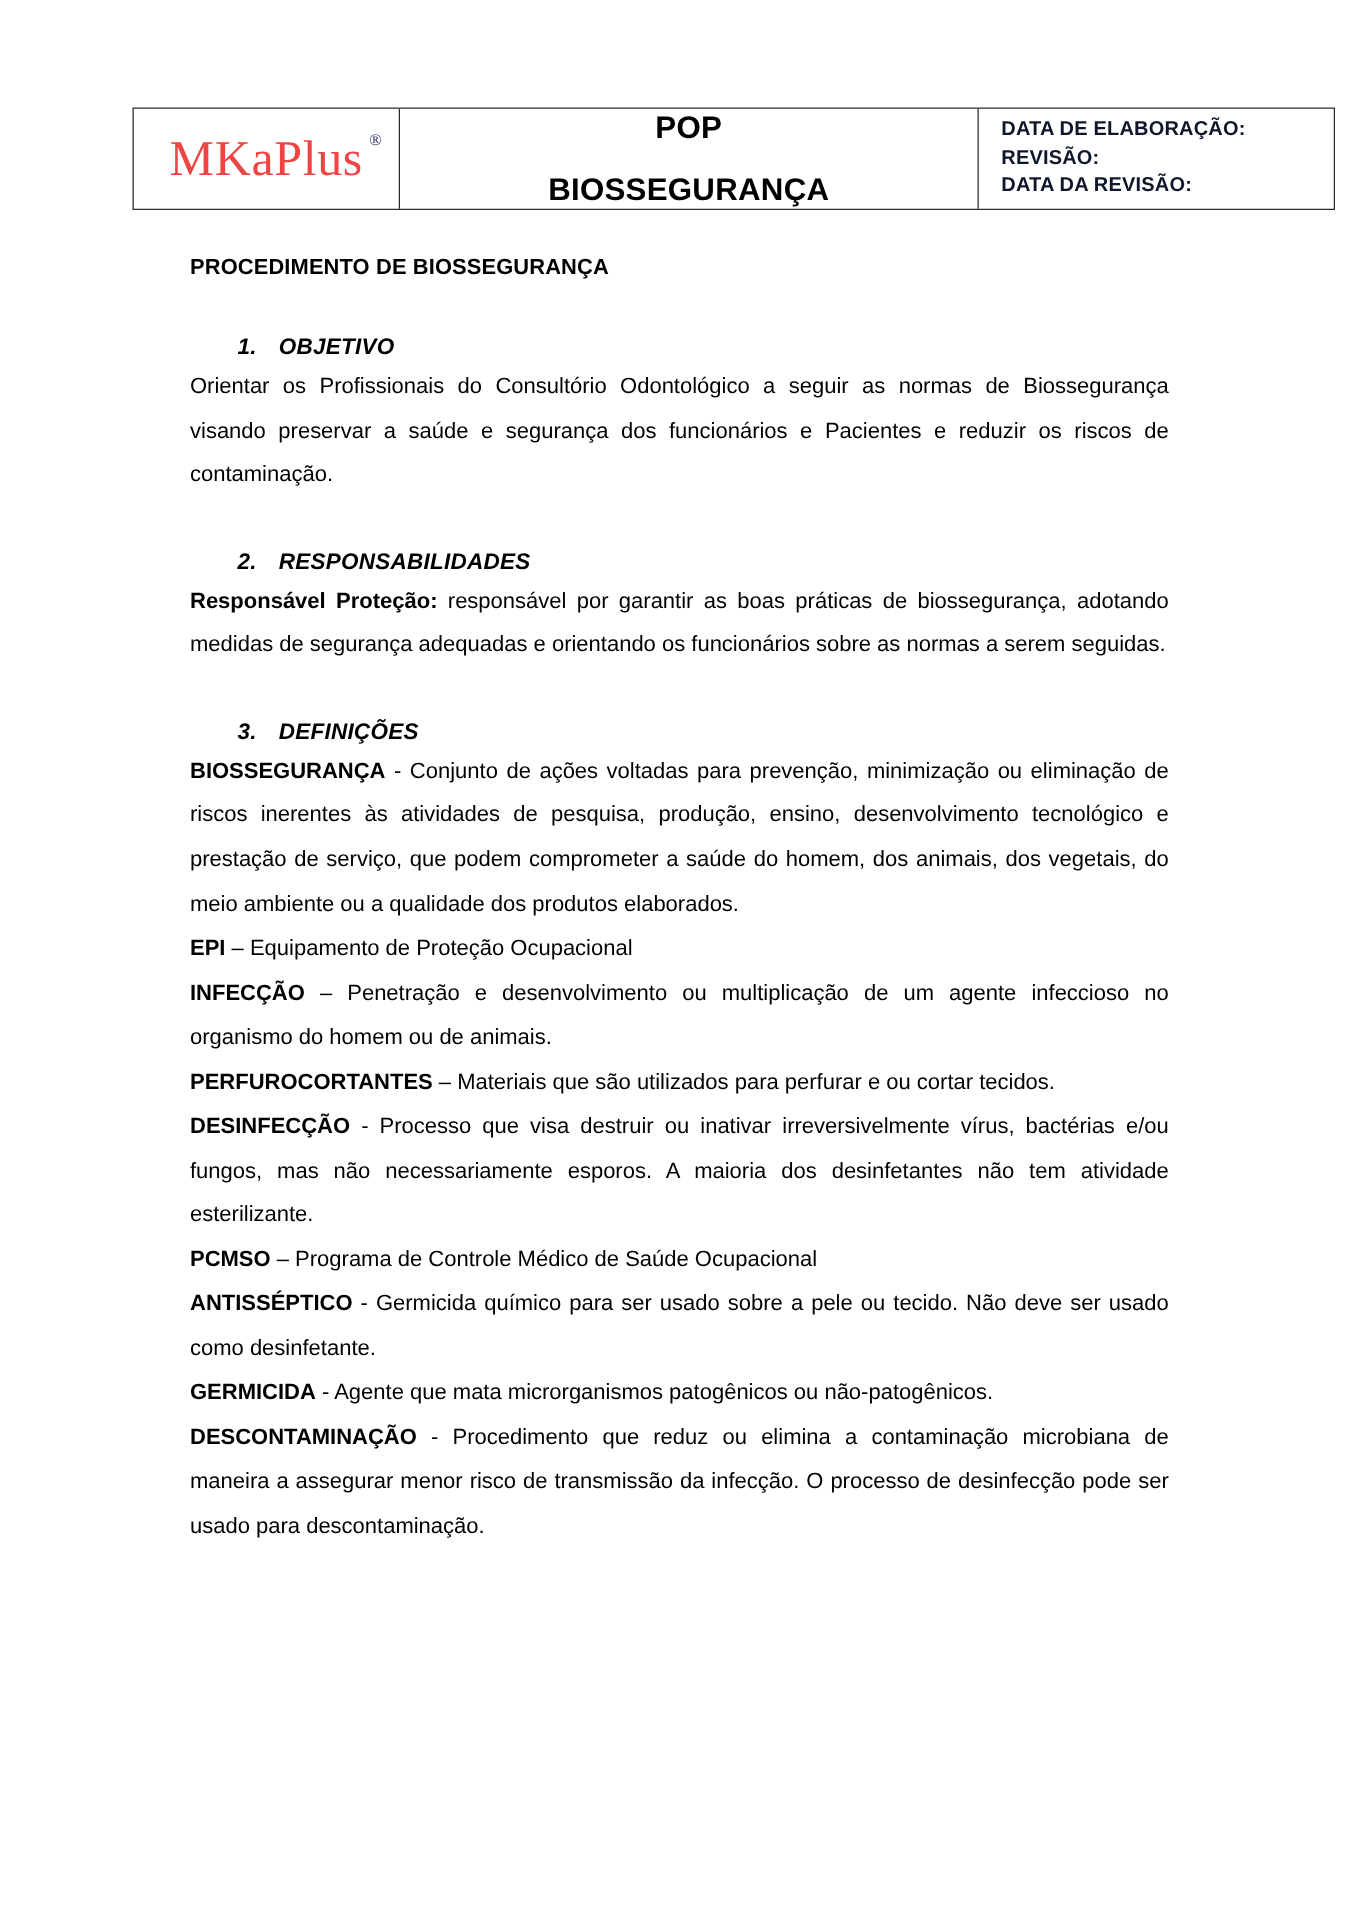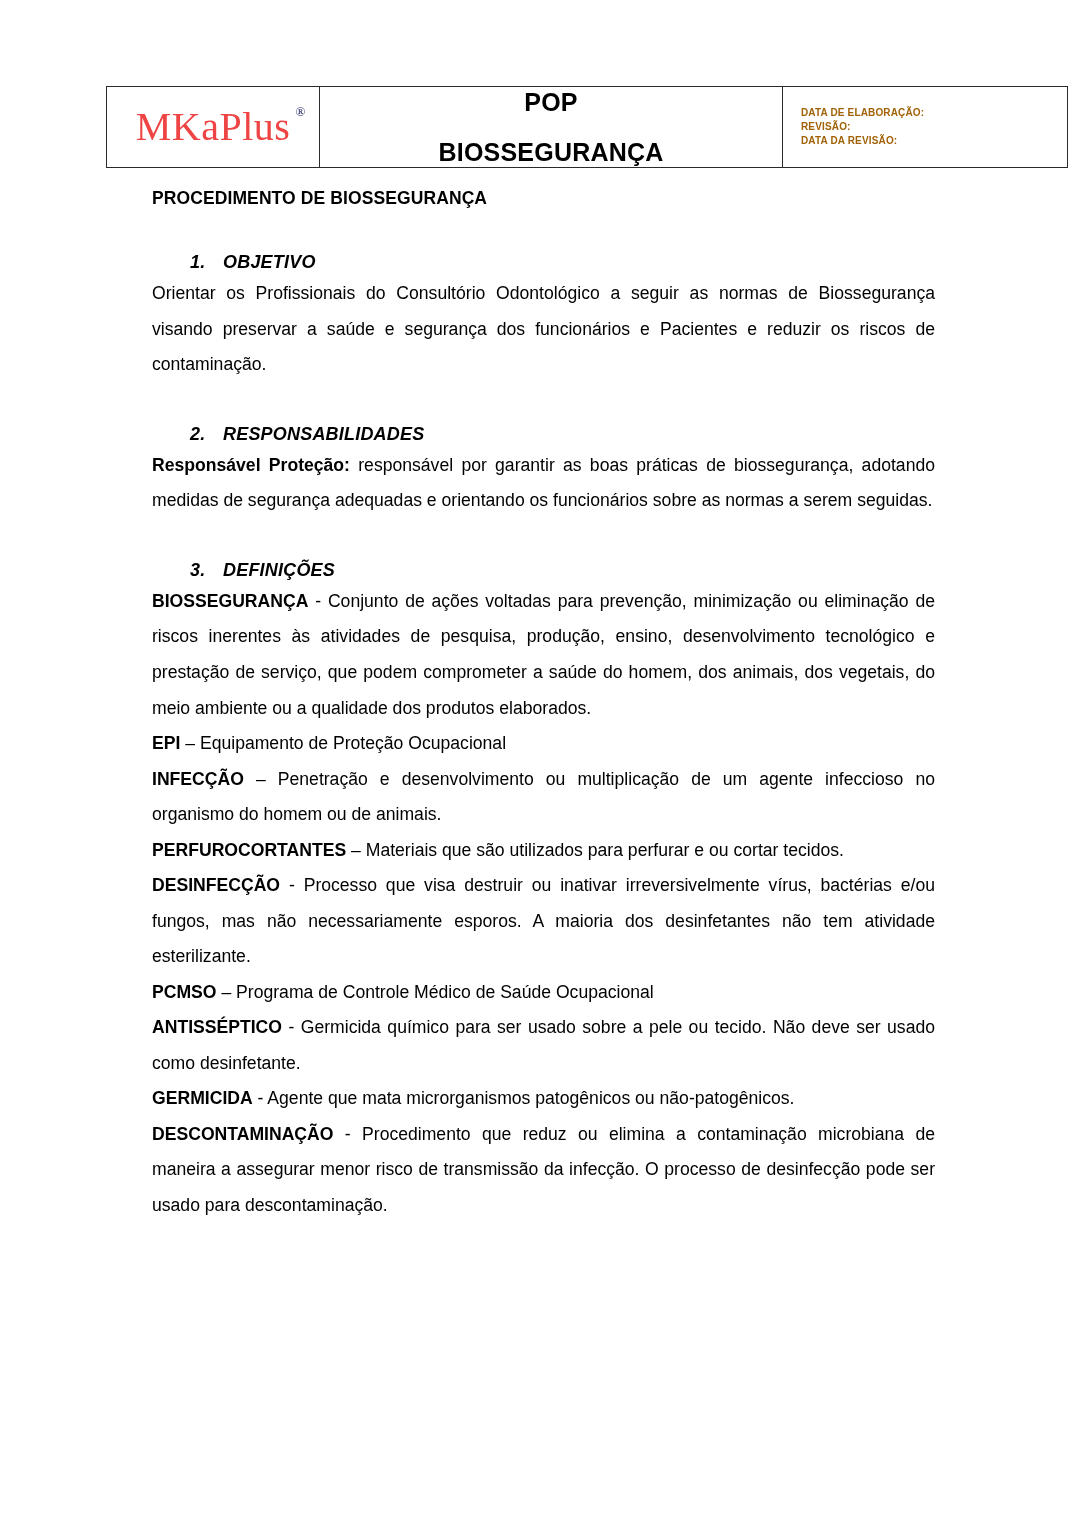--- a/index.html
+++ b/index.html
@@ -85,33 +85,33 @@
   .doc-title-line {
     font-weight: bold;
     font-size: 25px;
     line-height: 1.22;
     letter-spacing: 0.2px;
     text-align: center;
     white-space: nowrap;
   }
 
   .meta-block {
-    color: #a16207;
-    font-weight: bold;
-    font-size: 10px;
+    color: #0f172a;
+    font-weight: bold;
+    font-size: 16px;
     line-height: 1.42;
     letter-spacing: 0.15px;
     white-space: nowrap;
   }
 
   
   .body {
     position: absolute;
     left: 152px;
-    top: 185px;
+    top: 200px;
     width: 783px;
   }
 
   .doc-heading {
     font-weight: bold;
     font-size: 17.5px;
     letter-spacing: 0.1px;
     margin: 0 0 0 0;
     line-height: 1.5;
   }

